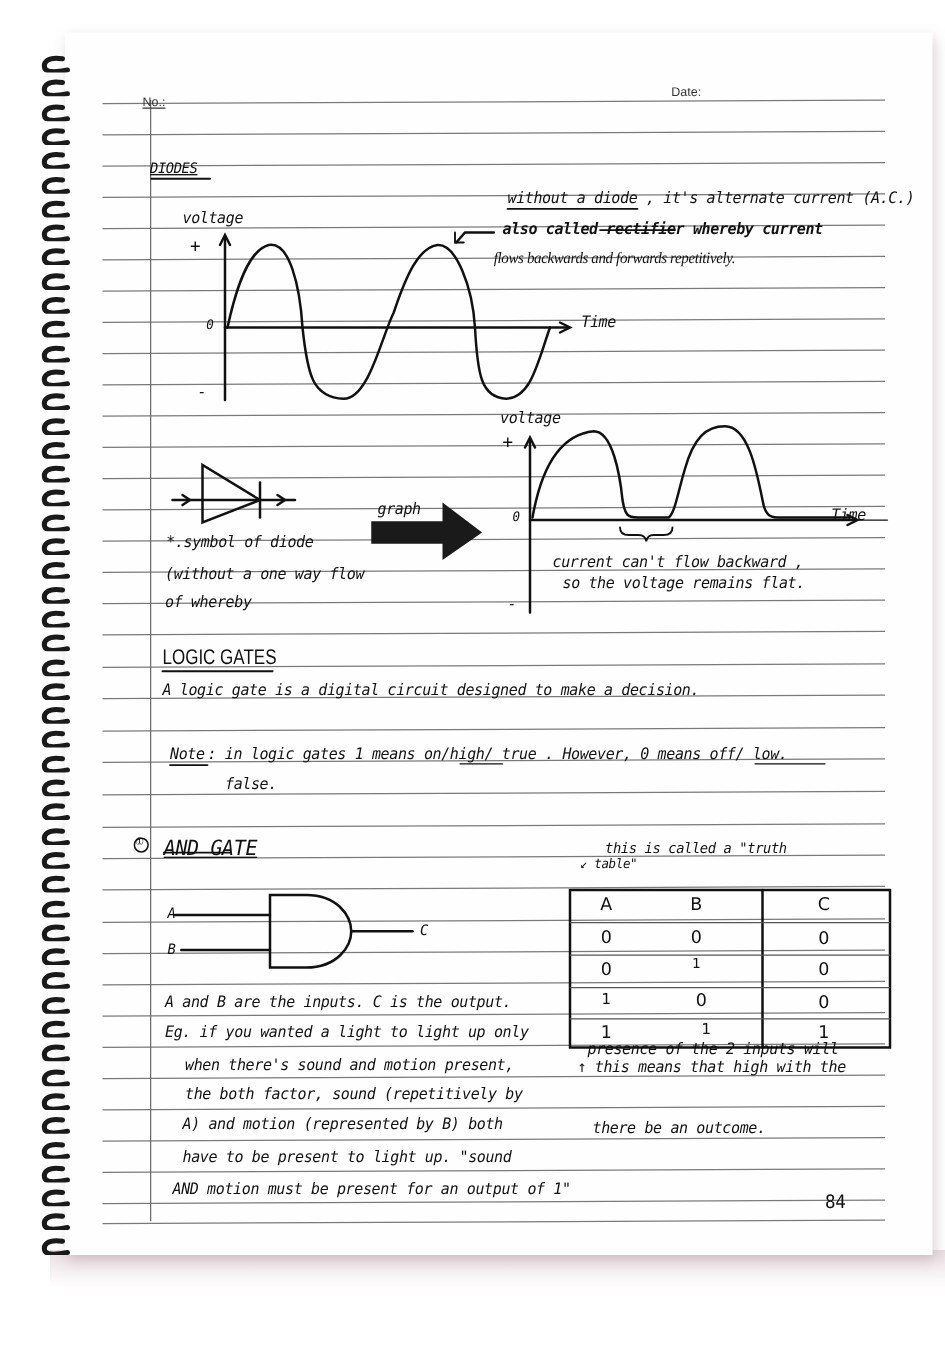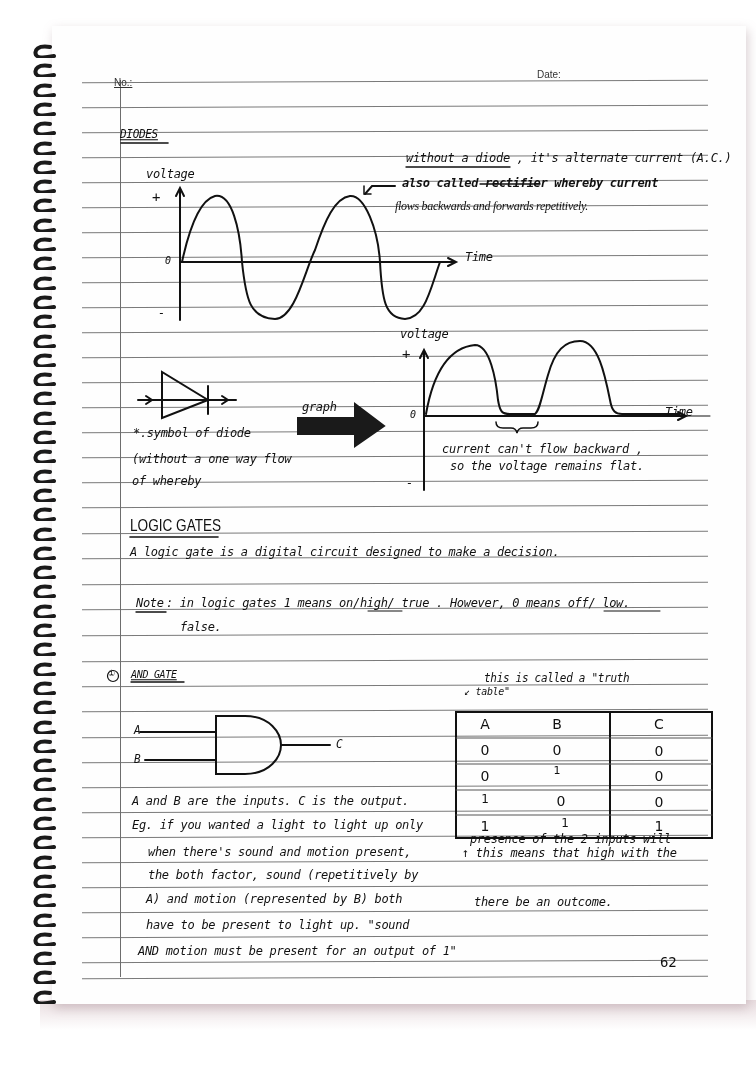--- a/index.html
+++ b/index.html
@@ -311,21 +311,21 @@
 <div class="hw" style="left:442px;top:442px;">current can't flow backward ,</div>
 <div class="hw" style="left:450px;top:459px;">so the voltage remains flat.</div>
 
 <div class="hw head" style="left:130px;top:516px;">LOGIC GATES</div>
 <div class="hw" style="left:130px;top:545px;">A logic gate is a digital circuit designed to make a decision.</div>
 <div class="hw" style="left:136px;top:596px;">Note</div>
 <div class="hw" style="left:166px;top:596px;">: in logic gates 1 means on/high/ true . However, 0 means off/ low.</div>
 <div class="hw" style="left:180px;top:620px;">false.</div>
 
 <div class="hw" style="left:108px;top:669px;font-size:8px;font-style:normal;">①</div>
-<div class="hw u" style="left:131px;top:669px;font-size:10px;">AND GATE</div>
+<div class="hw u" style="left:131px;top:669px;font-size:16px;">AND GATE</div>
 <div class="hw" style="left:134px;top:724px;font-size:11px;">A</div>
 <div class="hw" style="left:134px;top:753px;font-size:11px;">B</div>
 <div class="hw" style="left:336px;top:738px;font-size:11px;">C</div>
 
 <div class="hw" style="left:484px;top:672px;font-size:11px;">this is called a "truth</div>
 <div class="hw" style="left:464px;top:686px;font-size:10px;">↙ table"</div>
 
 <div>
   <div class="tt" style="left:465px;top:716px;">A</div>
   <div class="tt" style="left:537px;top:716px;">B</div>
@@ -353,13 +353,13 @@
 <div class="hw" style="left:148px;top:845px;">when there's sound and motion present,</div>
 <div class="hw" style="left:148px;top:868px;">the both factor, sound (repetitively by</div>
 <div class="hw" style="left:146px;top:892px;">A) and motion (represented by B) both</div>
 <div class="hw" style="left:146px;top:918px;">have to be present to light up. "sound</div>
 <div class="hw" style="left:138px;top:944px;">AND motion must be present for an output of 1"</div>
 
 <div class="hw" style="left:462px;top:846px;">↑ this means that high with the</div>
 <div class="hw" style="left:470px;top:832px;">presence of the 2 inputs will</div>
 <div class="hw" style="left:474px;top:895px;">there be an outcome.</div>
 
-<div class="hw" style="left:660px;top:954px;font-size:14px;font-style:normal;">62</div>
+<div class="hw" style="left:660px;top:954px;font-size:14px;font-style:normal;">84</div>
 
 </body></html>

